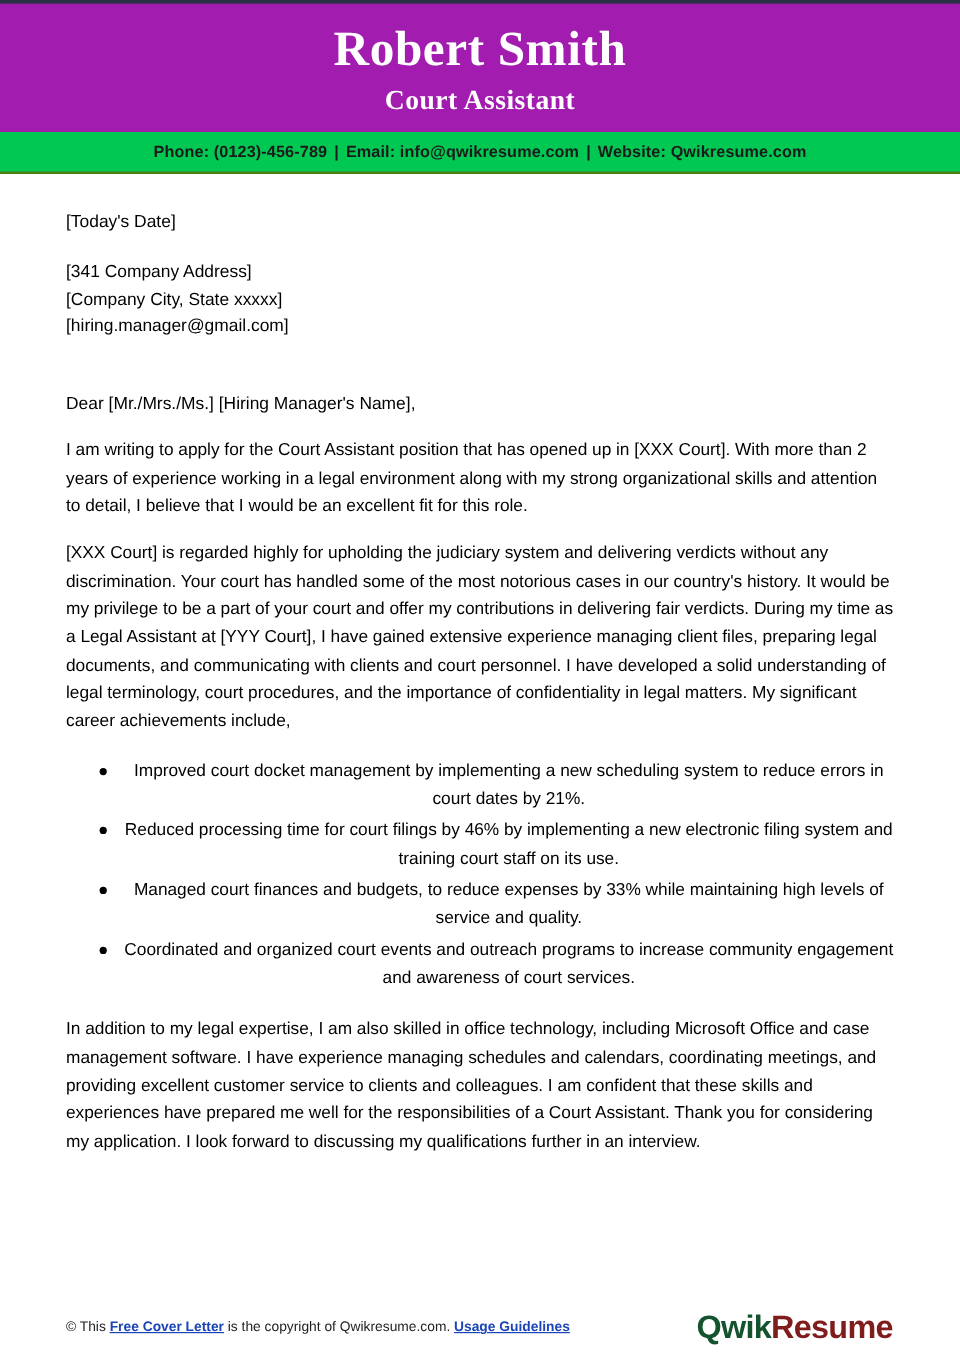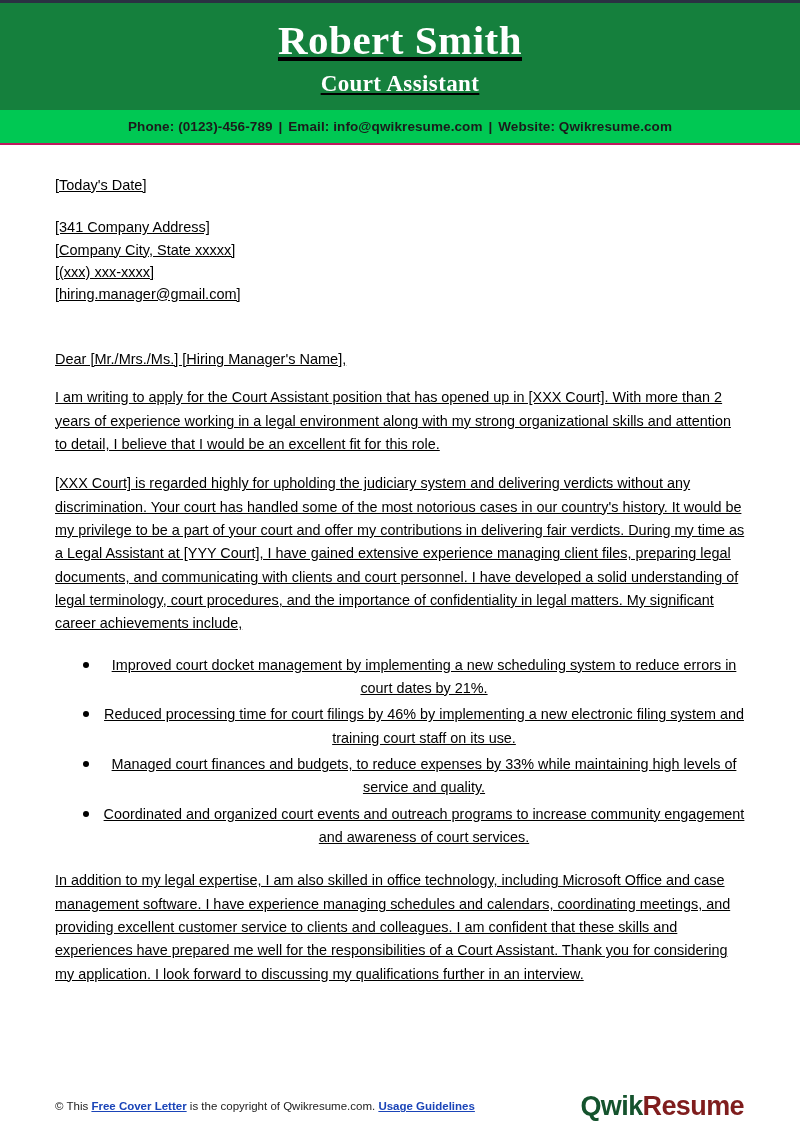--- a/index.html
+++ b/index.html
@@ -20,27 +20,26 @@
   .page {
     width: 800px;
     height: 1132px;
     position: relative;
     background: #ffffff;
     box-sizing: border-box;
   }
 
   
   .header-band {
-    background: #15803d;
+    background: #a21caf;
     width: 100%;
     padding: 14px 0 12px 0;
     text-align: center;
     border-top: 3px solid #2a3142;
     box-sizing: border-box;
-    text-decoration: underline;
   }
   .applicant-name {
     font-family: "Liberation Serif", "DejaVu Serif", serif;
     font-weight: bold;
     font-size: 41px;
     color: #ffffff;
     letter-spacing: 0.5px;
     line-height: 1.15;
     margin: 0 0 6px 0;
   }
@@ -53,40 +52,39 @@
     line-height: 1.2;
     margin: 0;
   }
 
   .contact-band {
     background: #00c853;
     width: 100%;
     text-align: center;
     padding: 9px 0 9px 0;
     box-sizing: border-box;
-    border-bottom: 2px solid #be185d;
+    border-bottom: 2px solid #4d7c0f;
   }
   .contact-line {
     font-family: "Liberation Sans", sans-serif;
     font-weight: bold;
     font-size: 13.5px;
     color: #1b1b1b;
     letter-spacing: 0.1px;
     white-space: nowrap;
   }
   .contact-sep {
     font-weight: bold;
     padding: 0 2px;
   }
 
   
   .body-wrap {
     padding: 0 55px 0 55px;
     box-sizing: border-box;
-    text-decoration: underline;
   }
   .date-block {
     margin-top: 30px;
     font-size: 14.5px;
     line-height: 1.5;
   }
   .recipient-block {
     margin-top: 20px;
     font-size: 14.5px;
     line-height: 1.52;
@@ -195,21 +193,20 @@
     </div>
   </div>
 
   <div class="body-wrap">
 
     <div class="date-block">[Today's Date]</div>
 
     <div class="recipient-block">
       <div>[341 Company Address]</div>
       <div>[Company City, State xxxxx]</div>
-      <div>[(xxx) xxx-xxxx]</div>
       <div>[hiring.manager@gmail.com]</div>
     </div>
 
     <div class="salutation">Dear [Mr./Mrs./Ms.] [Hiring Manager's Name],</div>
 
     <p class="para">I am writing to apply for the Court Assistant position that has opened up in [XXX Court]. With more than 2 years of experience working in a legal environment along with my strong organizational skills and attention to detail, I believe that I would be an excellent fit for this role.</p>
 
     <p class="para">[XXX Court] is regarded highly for upholding the judiciary system and delivering verdicts without any discrimination. Your court has handled some of the most notorious cases in our country's history. It would be my privilege to be a part of your court and offer my contributions in delivering fair verdicts. During my time as a Legal Assistant at [YYY Court], I have gained extensive experience managing client files, preparing legal documents, and communicating with clients and court personnel. I have developed a solid understanding of legal terminology, court procedures, and the importance of confidentiality in legal matters.  My significant career achievements include,</p>
 
     <ul class="achievements">

